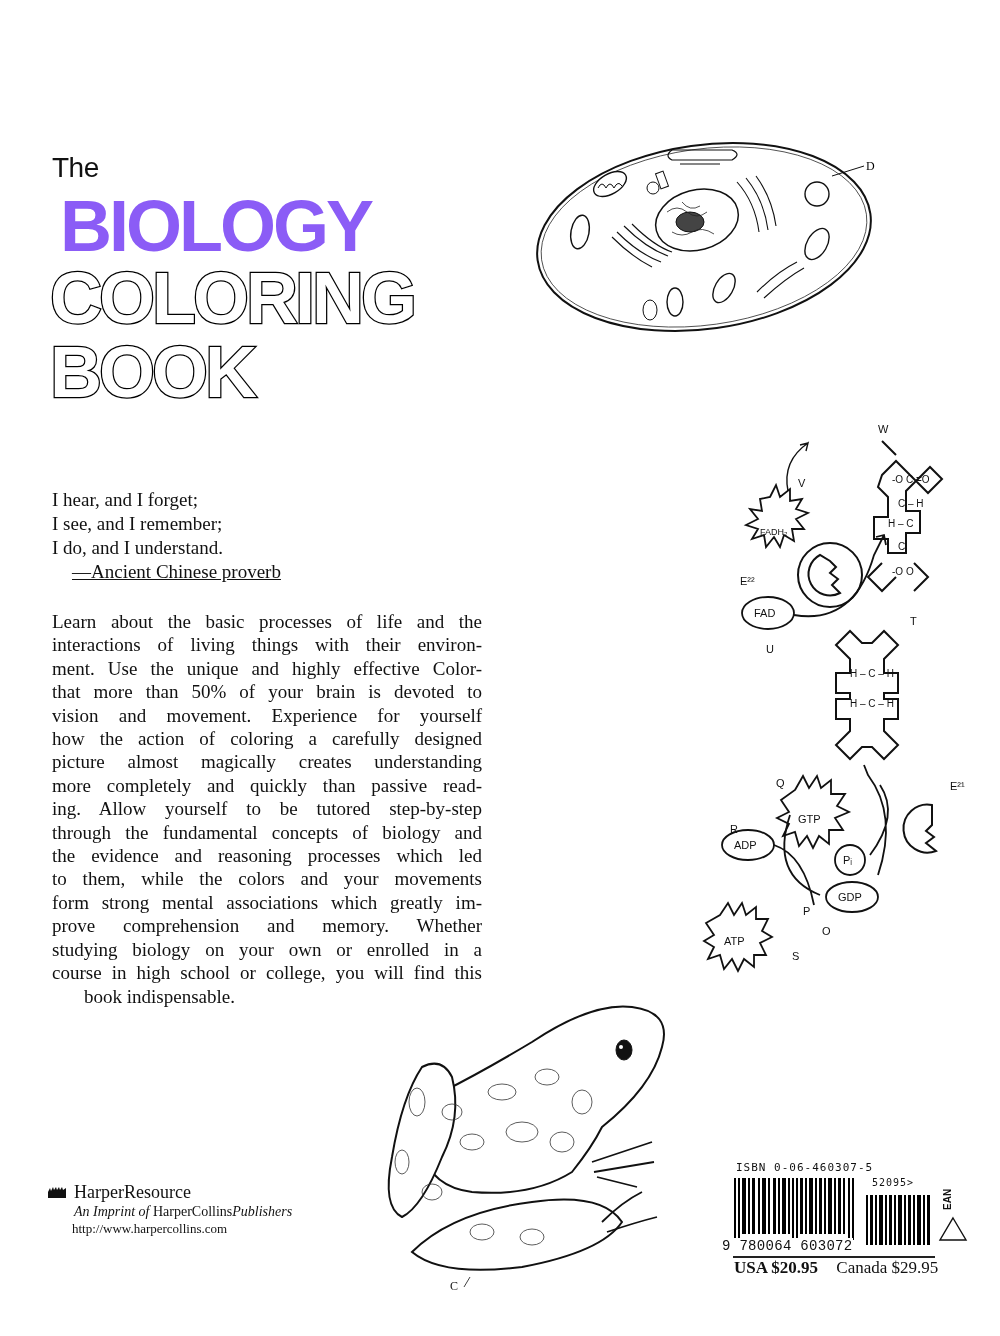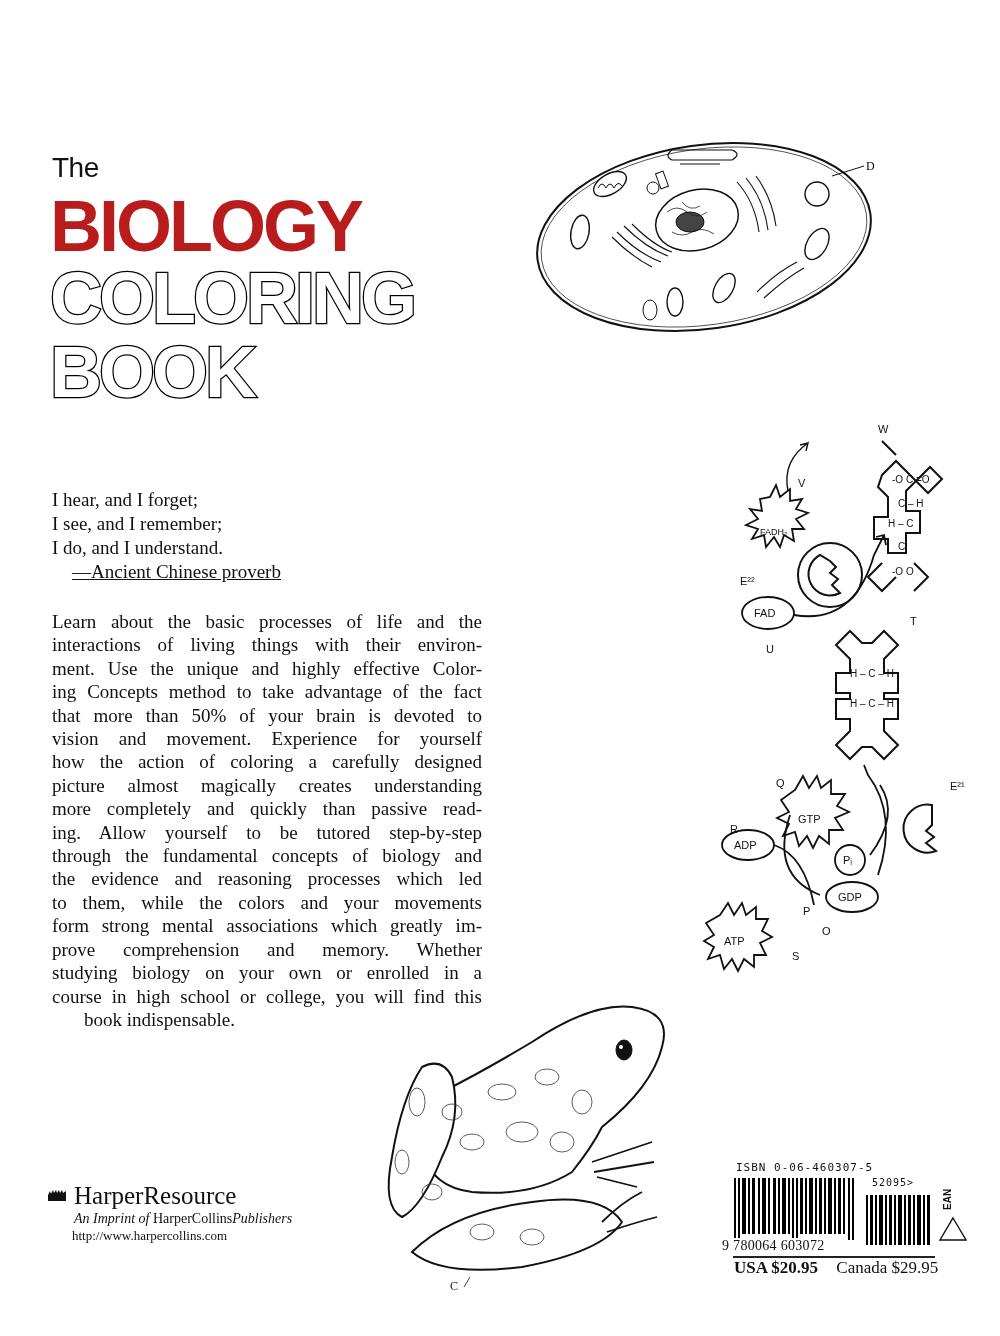--- a/index.html
+++ b/index.html
@@ -2,48 +2,48 @@
 <html><head>
 <meta charset="utf-8">
 <style>
   html, body { margin: 0; padding: 0; background: #ffffff; }
   body { width: 1000px; height: 1336px; position: relative; overflow: hidden; color: #111; font-family: "Liberation Serif", serif; }
   .abs { position: absolute; }
 
   
   .title-the { left: 52px; top: 152px; font-family: "Liberation Sans", sans-serif; font-size: 28px; font-weight: 400; letter-spacing: -0.5px; color: #111; }
   .title-line { left: 50px; font-family: "Liberation Sans", sans-serif; font-weight: 700; font-size: 72px; letter-spacing: -3px; line-height: 1; }
-  .title-biology { top: 190px; color: #b91c1c; }
+  .title-biology { top: 190px; color: #8b5cf6; margin-left: 10px; }
   .title-coloring { top: 262px; color: #fff; -webkit-text-stroke: 2.5px #000; paint-order: stroke fill; }
   .title-book { top: 336px; color: #fff; -webkit-text-stroke: 2.5px #000; paint-order: stroke fill; }
 
   
   .proverb { left: 52px; top: 488px; font-size: 19px; line-height: 24px; }
   .proverb div { white-space: nowrap; }
   .proverb .attrib { padding-left: 20px; text-decoration: underline; }
 
   
   .body-text { left: 52px; top: 610px; width: 430px; font-size: 19px; line-height: 23.4px; text-align: justify; }
   .body-text span { display: block; text-align: justify; text-align-last: justify; white-space: nowrap; }
   .body-text span.last { text-align-last: left; margin-left: 32px; }
 
   
   .publisher { left: 48px; top: 1182px; }
   .pub-row { display: flex; align-items: center; gap: 8px; }
   .pub-logo { width: 18px; height: 12px; }
-  .pub-name { font-size: 25px; }
+  .pub-name { font-size: 18px; }
   .pub-imprint { margin-left: 26px; font-size: 14px; line-height: 18px; }
   .pub-imprint i { font-style: italic; }
   .pub-url { margin-left: 24px; font-size: 13px; line-height: 16px; }
 
   
   .isbn { left: 736px; top: 1161px; font-family: "DejaVu Sans Mono", monospace; font-size: 11px; letter-spacing: 1px; }
   .barcode-main { left: 734px; top: 1178px; width: 120px; height: 62px; }
   .barcode-add { left: 866px; top: 1195px; width: 68px; height: 50px; }
-  .ean-num { left: 722px; top: 1238px; font-family: Liberation Serif, serif; font-size: 14px; letter-spacing: 0.3px; background: #fff; }
+  .ean-num { left: 722px; top: 1238px; font-family: Liberation Mono, monospace; font-size: 14px; letter-spacing: 0.3px; background: #fff; }
   .addon-num { left: 872px; top: 1177px; font-family: "DejaVu Sans Mono", monospace; font-size: 10px; letter-spacing: 1px; }
   .ean-label { left: 942px; top: 1178px; font-family: "Liberation Sans", sans-serif; font-size: 10px; font-weight: 700; transform: rotate(-90deg); transform-origin: left top; top: 1210px; }
   .ean-triangle { left: 938px; top: 1216px; width: 30px; height: 26px; }
   .price-rule { left: 733px; top: 1256px; width: 202px; height: 1.5px; background: #222; }
   .price-row { left: 734px; top: 1258px; font-size: 17px; white-space: nowrap; }
   .price-usa { font-weight: 700; margin-right: 14px; }
 
   svg { display: block; }
 </style>
 </head>
@@ -87,21 +87,20 @@
   <div>I hear, and I forget;</div>
   <div>I see, and I remember;</div>
   <div>I do, and I understand.</div>
   <div class="attrib">—Ancient Chinese proverb</div>
 </div>
 
 <div class="abs body-text">
   <span>Learn about the basic processes of life and the</span>
   <span>interactions of living things with their environ-</span>
   <span>ment. Use the unique and highly effective Color-</span>
-  <span>ing Concepts method to take advantage of the fact</span>
   <span>that more than 50% of your brain is devoted to</span>
   <span>vision and movement. Experience for yourself</span>
   <span>how the action of coloring a carefully designed</span>
   <span>picture almost magically creates understanding</span>
   <span>more completely and quickly than passive read-</span>
   <span>ing. Allow yourself to be tutored step-by-step</span>
   <span>through the fundamental concepts of biology and</span>
   <span>the evidence and reasoning processes which led</span>
   <span>to them, while the colors and your movements</span>
   <span>form strong mental associations which greatly im-</span>

